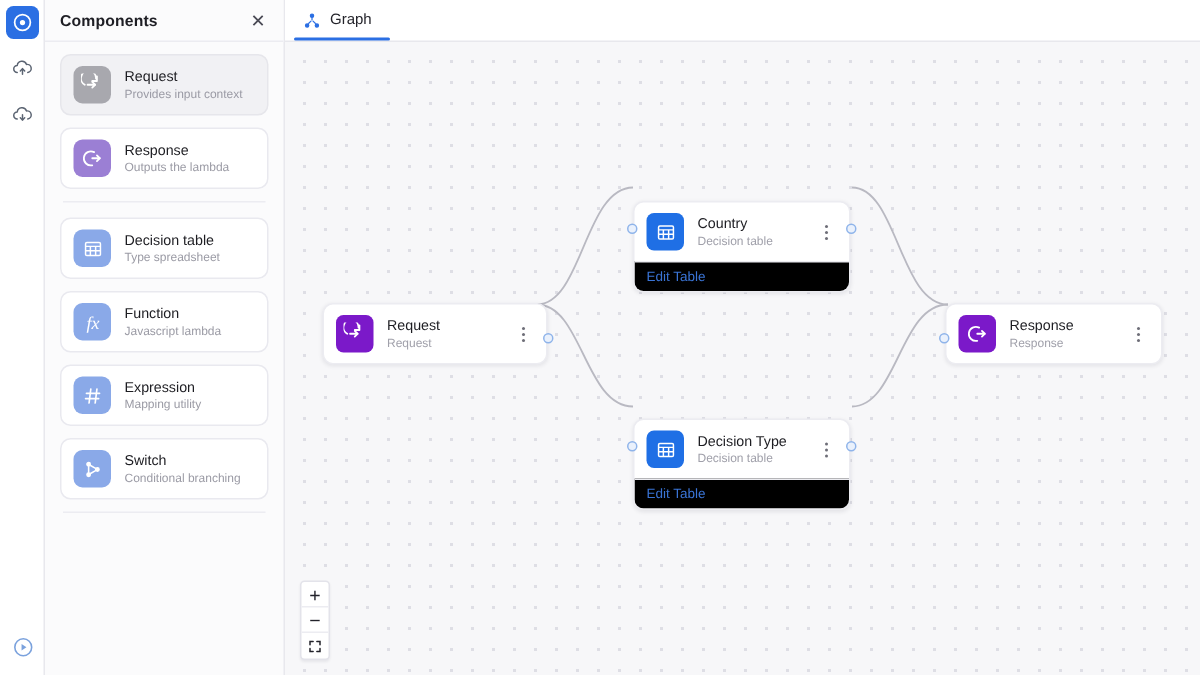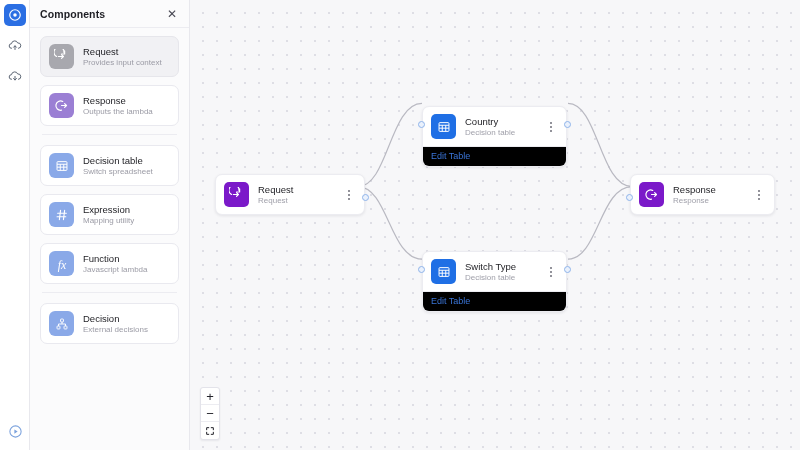--- a/index.html
+++ b/index.html
@@ -207,70 +207,81 @@
 
       <div class="comp">
         <span class="comp-ico" style="background:#8aa9e8">
           <svg width="14" height="14" viewBox="0 0 24 24" fill="none" stroke="#ffffff" stroke-width="1.7">
             <rect x="3.5" y="4.5" width="17" height="15" rx="1.5"></rect>
             <path d="M3.5 9h17M3.5 14h17M9 9v10.5M15 9v10.5"></path>
           </svg>
         </span>
         <span class="comp-txt">
           <span class="comp-name">Decision table</span>
-          <span class="comp-desc">Switch spreadsheet</span>
+          <span class="comp-desc">Type spreadsheet</span>
+        </span>
+      </div>
+
+      <div class="comp">
+        <span class="comp-ico" style="background:#8aa9e8">
+          <svg width="22" height="22" viewBox="0 0 24 24">
+            <text x="12" y="17" font-family="Liberation Serif, serif" font-size="13" font-style="italic" fill="#ffffff" text-anchor="middle">fx</text>
+          </svg>
+        </span>
+        <span class="comp-txt">
+          <span class="comp-name">Function</span>
+          <span class="comp-desc">Javascript lambda</span>
         </span>
       </div>
 
       <div class="comp">
         <span class="comp-ico" style="background:#8aa9e8">
           <svg width="14" height="14" viewBox="0 0 24 24" fill="none" stroke="#ffffff" stroke-width="1.9" stroke-linecap="round">
             <path d="M9.5 4L7.5 20M16.5 4l-2 16M4.5 9h15M3.5 15h15"></path>
           </svg>
         </span>
         <span class="comp-txt">
           <span class="comp-name">Expression</span>
           <span class="comp-desc">Mapping utility</span>
         </span>
       </div>
 
       <div class="comp">
         <span class="comp-ico" style="background:#8aa9e8">
-          <svg width="22" height="22" viewBox="0 0 24 24">
-            <text x="12" y="17" font-family="Liberation Serif, serif" font-size="13" font-style="italic" fill="#ffffff" text-anchor="middle">fx</text>
-          </svg>
-        </span>
-        <span class="comp-txt">
-          <span class="comp-name">Function</span>
-          <span class="comp-desc">Javascript lambda</span>
-        </span>
-      </div>
-
+          <svg width="14" height="14" viewBox="0 0 24 24" fill="none" stroke="#ffffff" stroke-width="1.8" stroke-linecap="round">
+            <circle cx="7" cy="6" r="1.9" fill="#ffffff"></circle>
+              <circle cx="7" cy="18" r="1.9" fill="#ffffff"></circle>
+            <circle cx="17" cy="12" r="1.9" fill="#ffffff"></circle>
+            <path d="M7 8v8M8.7 7.2L15.4 11M8.7 16.8L15.4 13"></path>
+          </svg>
+        </span>
+        <span class="comp-txt">
+          <span class="comp-name">Switch</span>
+          <span class="comp-desc">Conditional branching</span>
+        </span>
+      </div>
 
       <div class="comp-sep"></div>
 
-      <div class="comp">
-        <span class="comp-ico" style="background:#8aa9e8">
-          <svg width="14" height="14" viewBox="0 0 24 24" fill="none" stroke="#ffffff" stroke-width="1.6">
-            <rect x="9.5" y="3.5" width="5" height="5" rx="1"></rect>
-            <rect x="3.5" y="15.5" width="5" height="5" rx="1"></rect>
-            <rect x="15.5" y="15.5" width="5" height="5" rx="1"></rect>
-            <path d="M12 8.5v3.5M6 15.5V12h12v3.5"></path>
-          </svg>
-        </span>
-        <span class="comp-txt">
-          <span class="comp-name">Decision</span>
-          <span class="comp-desc">External decisions</span>
-        </span>
-      </div>
 
     </div>
   </div>
 
   <div class="main">
+    <div class="tabbar">
+      <div class="tab active">
+        <svg width="12" height="12" viewBox="0 0 24 24" fill="none" stroke="#2b6fe3" stroke-width="1.6">
+          <circle cx="12" cy="5" r="2.2" fill="#2b6fe3"></circle>
+            <circle cx="5.5" cy="18" r="2.2" fill="#2b6fe3"></circle>
+          <circle cx="18.5" cy="18" r="2.2" fill="#2b6fe3"></circle>
+          <path d="M12 7.2v4M7 15.6L11 11.8M17 15.6L13 11.8"></path>
+        </svg>
+        <span>Graph</span>
+      </div>
+    </div>
 
     <div class="canvas">
 
       <svg class="edges" viewBox="0 0 610 422" preserveAspectRatio="none">
         <path d="M168,175 C198,175 200,97 232,97" stroke="#b9b9c2" stroke-width="1.2" fill="none"></path>
         <path d="M168,175 C198,175 200,243 232,243" stroke="#b9b9c2" stroke-width="1.2" fill="none"></path>
         <path d="M378,97 C408,97 410,175 442,175" stroke="#b9b9c2" stroke-width="1.2" fill="none"></path>
         <path d="M378,243 C408,243 410,175 442,175" stroke="#b9b9c2" stroke-width="1.2" fill="none"></path>
       </svg>
 
@@ -322,21 +333,21 @@
 
       <div class="node" style="left:232px; top:251px; width:145px;">
         <div class="node-main">
           <span class="node-ico" style="background:#1f6fe5">
             <svg width="14" height="14" viewBox="0 0 24 24" fill="none" stroke="#ffffff" stroke-width="1.7">
               <rect x="3.5" y="4.5" width="17" height="15" rx="1.5"></rect>
               <path d="M3.5 9h17M3.5 14h17M9 9v10.5M15 9v10.5"></path>
             </svg>
           </span>
           <span class="node-txt">
-            <span class="node-name">Switch Type</span>
+            <span class="node-name">Decision Type</span>
             <span class="node-kind">Decision table</span>
           </span>
           <span class="kebab">
               <i></i>
               <i></i>
               <i></i>
             </span>
         </div>
         <div class="node-foot">Edit Table</div>
       </div>

